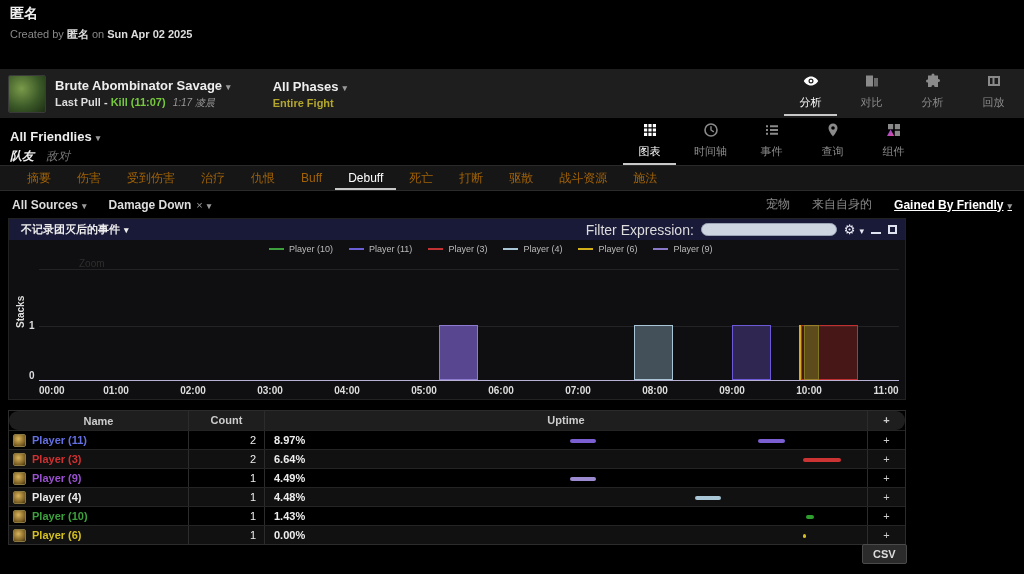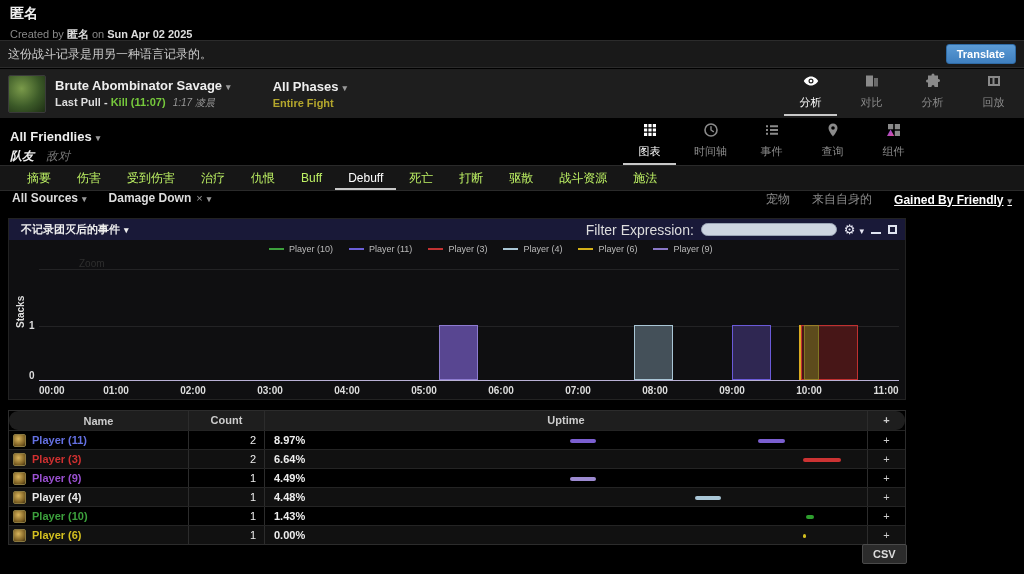--- a/index.html
+++ b/index.html
@@ -51,26 +51,26 @@
   .friendlies { }
   .friendlies-title { font-size:13px; font-weight:bold; color:#eee; }
   .friendlies-tabs { font-size:12px; margin-top:4px;font-style:italic; }
   .friendlies-tabs span { margin-right:12px; cursor:pointer; }
   .ftab-active { color:#eee; font-weight:bold; }
   .ftab-inactive { color:#777; }
   
   .tab-bar { position:absolute; top:165px; left:0; width:1024px; height:26px;
     background:#161616; border-top:1px solid #2a2a2a; border-bottom:1px solid #2a2a2a;
     display:flex; align-items:stretch; padding-left:14px; }
-  .tab { font-size:12px; color:#bef264; padding:0 13px; line-height:24px; cursor:pointer;
+  .tab { font-size:12px; color:#a16207; padding:0 13px; line-height:24px; cursor:pointer;
     border-bottom:2px solid transparent; }
   .tab.active { color:#fff; border-bottom-color:#c8c8c8; }
   
   .filter-bar { position:absolute; top:191px; left:0; width:1024px; height:27px;
-    display:flex; align-items:flex-start; padding:0 12px; }
+    display:flex; align-items:center; padding:0 12px; }
   .filter-left { display:flex; align-items:center; gap:22px; }
   .filter-item { font-size:12px; font-weight:bold; color:#ddd; cursor:pointer; }
   .close-x { color:#999; font-size:11px; margin-left:5px; font-weight:normal; }
   .filter-right { margin-left:auto; display:flex; align-items:center; gap:22px; }
   .filter-toggle { font-size:12px; color:#888; cursor:pointer; }
   .filter-gained { font-size:12px; color:#fff; font-weight:bold; text-decoration:underline; cursor:pointer; }
   
   .panel { position:absolute; left:8px; top:218px; width:898px; height:182px;
     background:#0f0f11; border:1px solid #222; }
   .panel-header { height:21px; background:#191938; display:flex; align-items:center; padding:0 8px 0 12px; }
@@ -135,24 +135,20 @@
   <div class="report-header">
     <div class="report-title">匿名</div>
     <div class="report-byline">
       <span>Created by</span>
       <b>匿名</b>
       <span>on</span>
       <b>Sun Apr 02 2025</b>
     </div>
   </div>
 
-  <div class="banner">
-    <span class="banner-msg">这份战斗记录是用另一种语言记录的。</span>
-    <button class="translate-btn">Translate</button>
-  </div>
 
   <div class="fight-bar">
     <div class="boss-icon"></div>
     <div class="fight-info">
       <div class="fight-name">
         <span>Brute Abombinator Savage</span><span class="caret">▾</span>
       </div>
       <div class="fight-sub">
         <span class="pull-label">Last Pull -</span>
         <span class="kill-label">Kill (11:07)</span>

